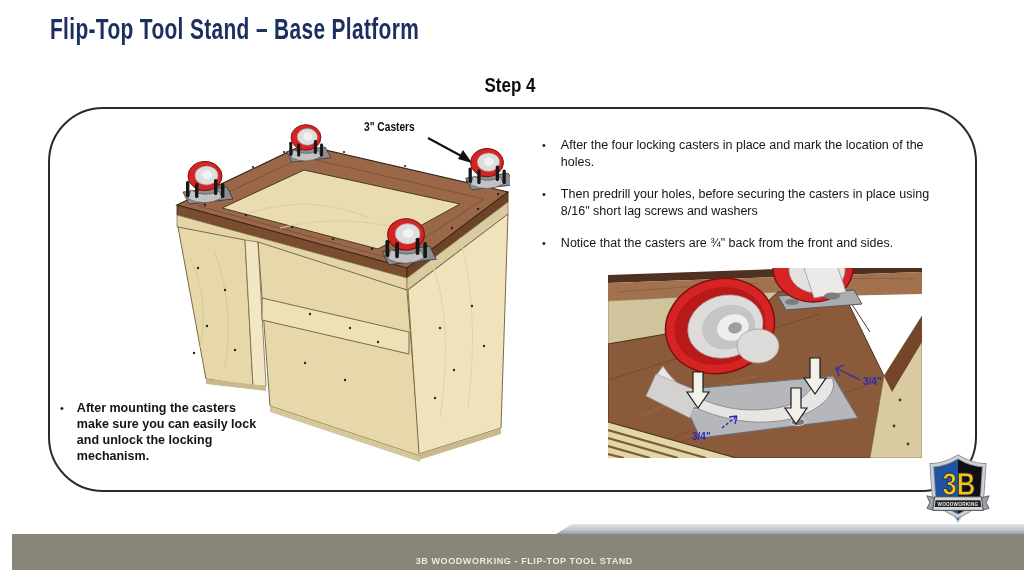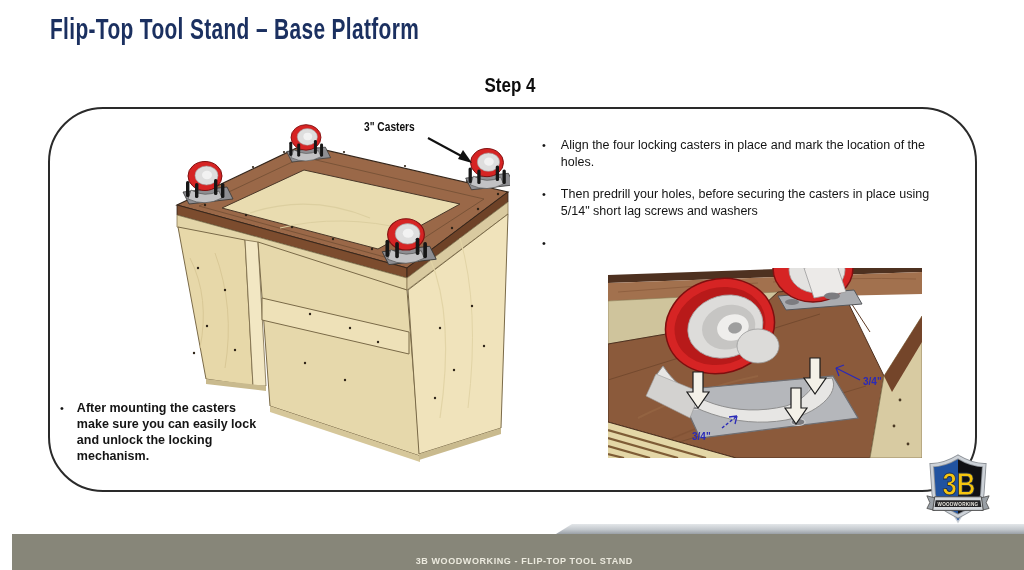--- a/index.html
+++ b/index.html
@@ -165,28 +165,29 @@
     <line x1="318" y1="20" x2="355" y2="40" stroke="#111" stroke-width="2"></line>
     <polygon points="362,45 348,41 353,32" fill="#111"></polygon>
   </g>
 </svg>
 
 <div class="abs caster-callout">3" Casters</div>
 
 <ul class="abs instruction-list">
   <li>
     <span class="bullet">•</span>
-    <span>Align the four locking casters in place and mark the location of the holes.</span>
+    <span>After the four locking casters in place and mark the location of the holes.</span>
   </li>
   <li>
     <span class="bullet">•</span>
-    <span>Then predrill your holes, before securing the casters in place using 5/14" short lag screws and washers</span>
+    <span>Then predrill your holes, before securing the casters in place using 8/16" short lag screws and washers</span>
   </li>
   <li>
     <span class="bullet">•</span>
+    <span>Notice that the casters are ¾" back from the front and sides.</span>
   </li>
 </ul>
 
 <div class="abs note-block">
   <span class="bullet">•</span>
   <span class="note-text">After mounting the casters make sure you can easily lock and unlock the locking mechanism.</span>
 </div>
 
 <svg class="abs detail-illus" viewBox="0 0 314 190">
   <g>

